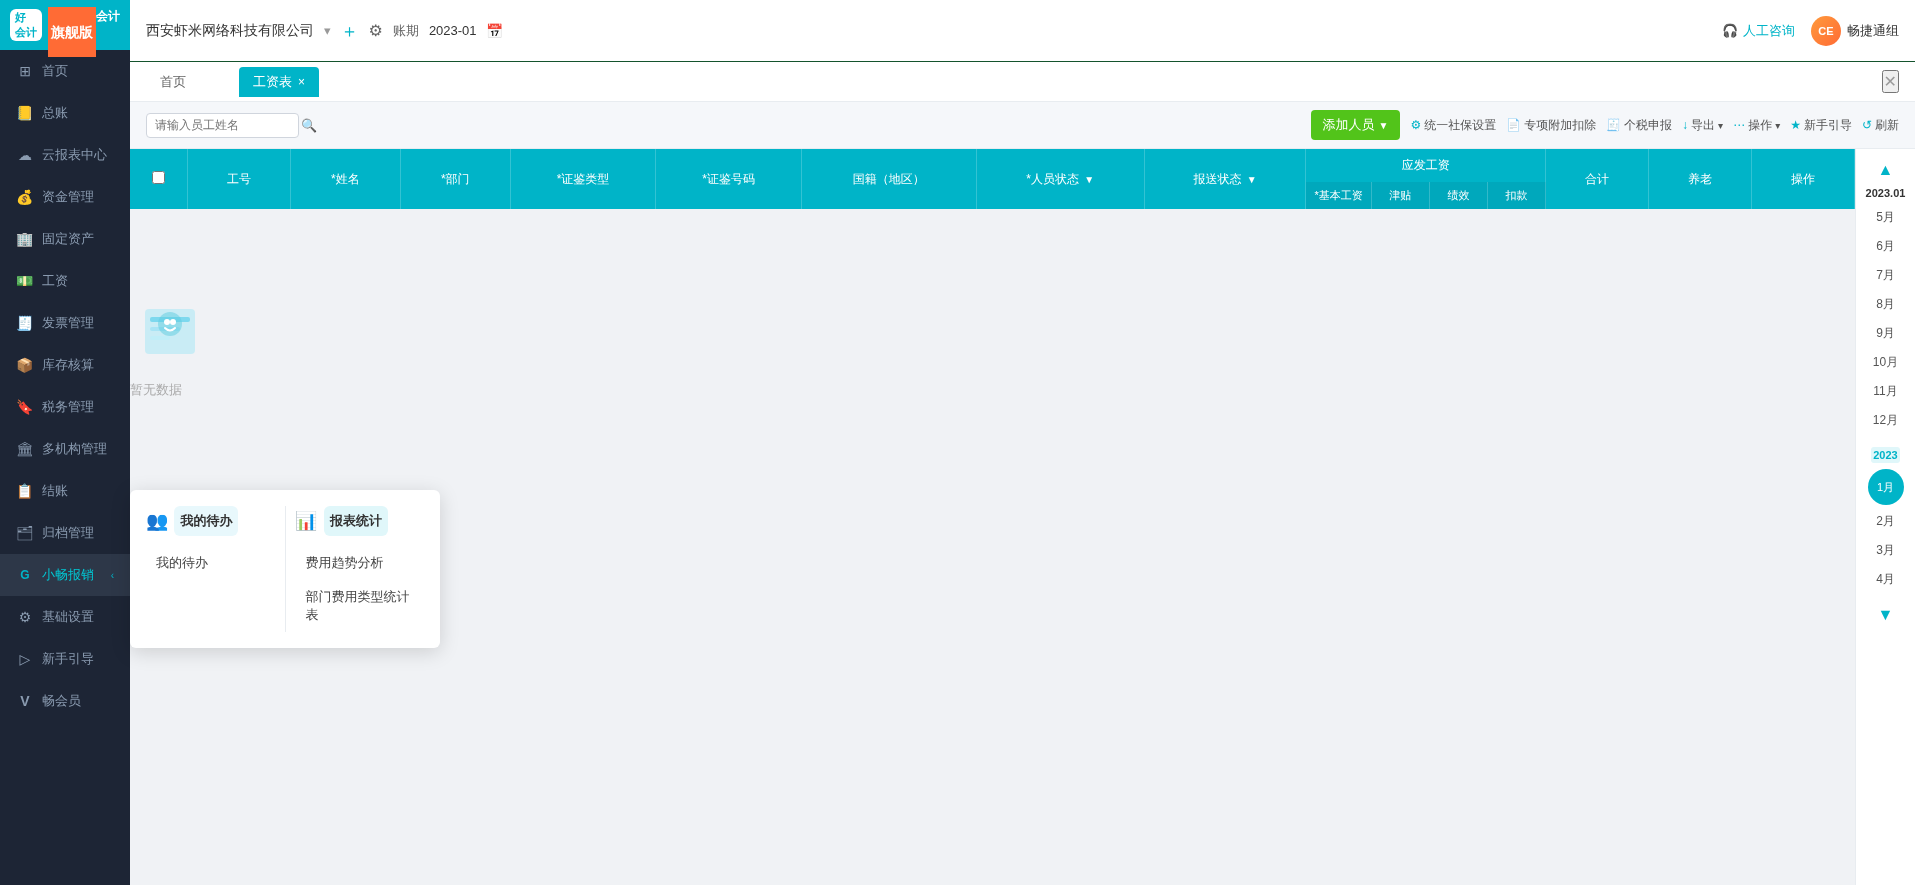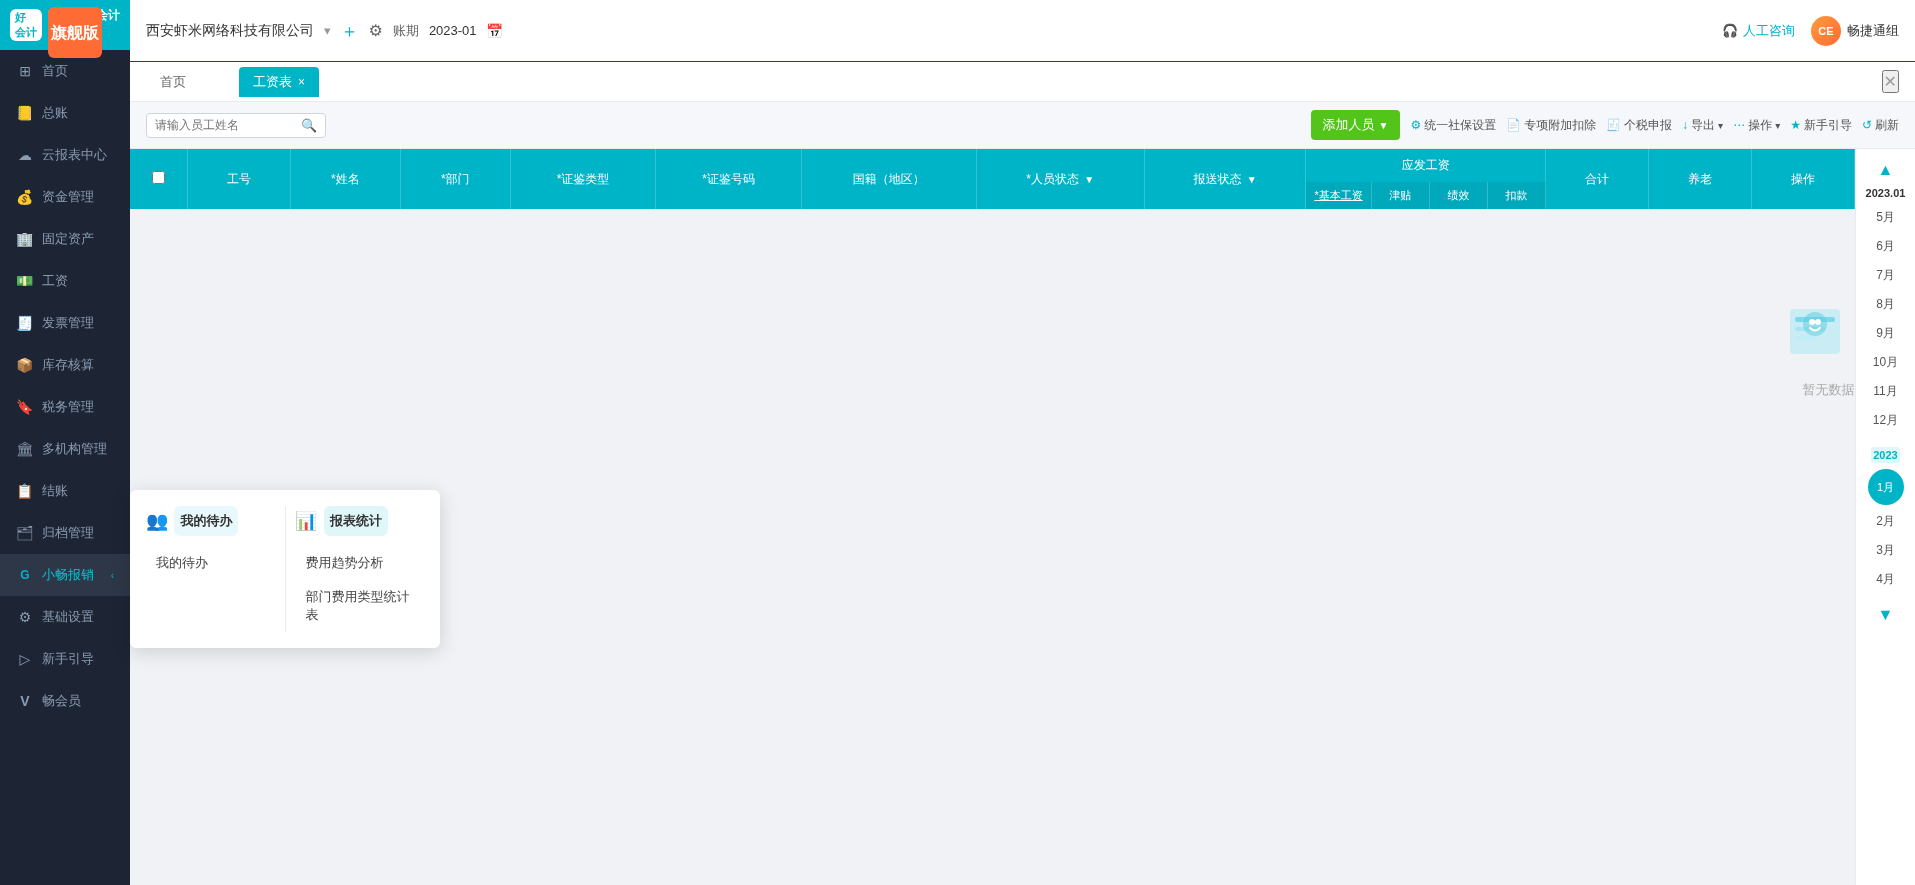--- a/index.html
+++ b/index.html
@@ -32,21 +32,21 @@
       background: white;
       border-radius: 6px;
       display: flex;
       align-items: center;
       justify-content: center;
       color: #00b4c8;
       font-weight: bold;
       font-size: 11px;
     }
     .sidebar-logo-text { line-height: 1.2; font-size: 12px; }
-    .sidebar-logo-sub { font-size: 16px; background: #ff6b35; padding: 17px 3px; border-radius: 6px; }
+    .sidebar-logo-sub { font-size: 14px; background: #ff6b35; padding: 17px 3px; border-radius: 0; }
     .sidebar-item {
       display: flex;
       align-items: center;
       gap: 8px;
       padding: 12px 16px;
       cursor: pointer;
       color: #8a9bb0;
       font-size: 13px;
       transition: background 0.2s;
     }
@@ -144,21 +144,21 @@
       border-bottom: 1px solid #e8ecf0;
     }
     .search-input-wrap {
       display: flex;
       align-items: center;
       border: 1px solid #d0d5dd;
       border-radius: 4px;
       background: white;
       padding: 4px 8px;
       gap: 6px;
-      width: 180px;
+      width: 153px;
     }
     .search-input-wrap input {
       border: none; outline: none; font-size: 12px; color: #999; width: 140px; background: transparent;
     }
     .search-icon { color: #999; font-size: 13px; }
     .btn-add-person {
       background: #52c41a;
       color: white;
       border: none;
       padding: 6px 12px;
@@ -197,32 +197,32 @@
       background: #00b4c8;
       color: white;
     }
     thead th {
       padding: 8px 22px;
       text-align: center;
       border-right: 1px solid rgba(255,255,255,0.2);
       white-space: nowrap;
       font-weight: 500;
     }
-    thead th:first-child { width: 40px; text-decoration: underline; }
+    thead th:first-child { width: 40px; }
     .sub-header {
       background: #00a8bc;
     }
     .sub-header th {
       font-size: 11px;
       padding: 6px 8px;
     }
     .empty-state {
       display: flex;
       flex-direction: column;
-      align-items: flex-end;
+      align-items: flex-start;
       justify-content: center;
       padding: 80px 0;
       color: #999;
     }
     .empty-icon {
       width: 80px;
       height: 80px;
       margin-bottom: 12px;
     }
     .empty-text { font-size: 13px; color: #aaa; }

